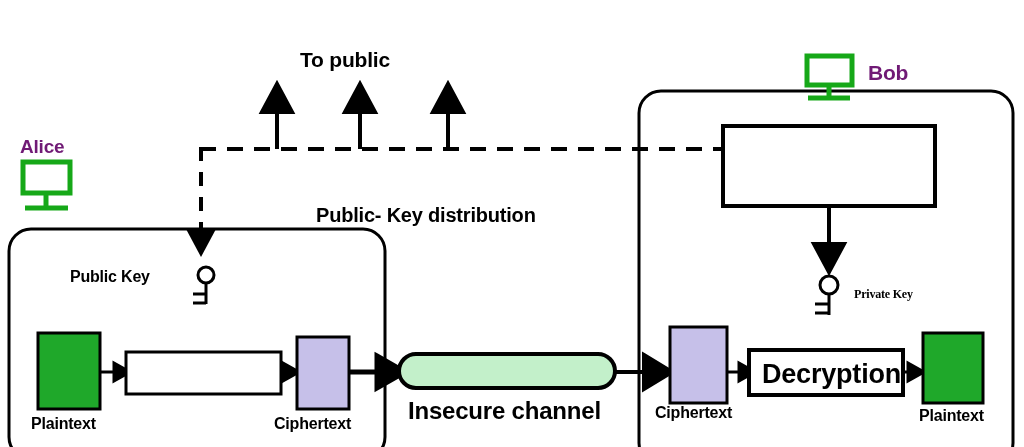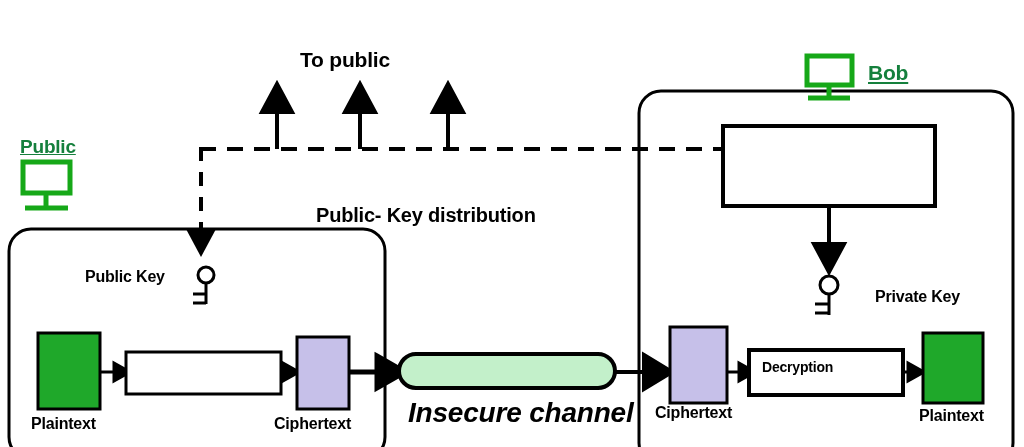--- a/index.html
+++ b/index.html
@@ -28,32 +28,31 @@
   .lbl {
     position: absolute;
     font-family: "Liberation Sans", sans-serif;
     font-weight: bold;
     color: #000000;
     white-space: pre;
     line-height: 1.15;
     letter-spacing: -0.2px;
   }
   .lbl-green {
-    color: #15803d;
-    text-decoration: underline;
+    color: #701a75;
   }
   .t-topublic   { left: 300px; top: 16px;  font-size: 21px; }
   .t-bob        { left: 868px; top: 29px;  font-size: 21px; }
   .t-alice      { left: 20px;  top: 104px; font-size: 19px; }
   .t-pkdist     { left: 316px; top: 126px; font-size: 20px; }
   .t-keygen     { left: 736px; top: 101px; font-size: 20px; }
-  .t-publickey  { left: 85px;  top: 236px; font-size: 16px; }
-  .t-privatekey { left: 875px; top: 256px; font-size: 16px; }
-  .t-decryption { left: 762px; top: 327px; font-size: 14px; }
-  .t-insecure   { left: 408px; top: 365px; font-size: 28px; font-style: italic; }
+  .t-publickey  { left: 70px;  top: 236px; font-size: 16px; }
+  .t-privatekey { left: 854px; top: 256px; font-size: 12px; font-family: Liberation Serif, serif; }
+  .t-decryption { left: 762px; top: 327px; font-size: 27px; }
+  .t-insecure   { left: 408px; top: 365px; font-size: 24px; }
   .t-ptA        { left: 31px;  top: 383px; font-size: 16px; }
   .t-ctA        { left: 274px; top: 383px; font-size: 16px; }
   .t-ctB        { left: 655px; top: 372px; font-size: 16px; }
   .t-ptB        { left: 919px; top: 375px; font-size: 16px; }
 </style>
 </head>
 <body>
 
 <div id="canvas">
 
@@ -158,21 +157,21 @@
       <path d="M908,331 L924,340 L908,349 Z"></path>
     </g>
 
     <rect x="923" y="301" width="60" height="70" fill="#1fa82a" stroke="#000000" stroke-width="3"></rect>
   </svg>
 
   <div class="lbl t-topublic">To public</div>
 
   <div class="lbl lbl-green t-bob">Bob</div>
 
-  <div class="lbl lbl-green t-alice">Public</div>
+  <div class="lbl lbl-green t-alice">Alice</div>
 
   <div class="lbl t-pkdist">
     <div>Public- Key distribution</div>
   </div>
 
 
   <div class="lbl t-publickey">Public Key</div>
 
   <div class="lbl t-privatekey">Private Key</div>
 

